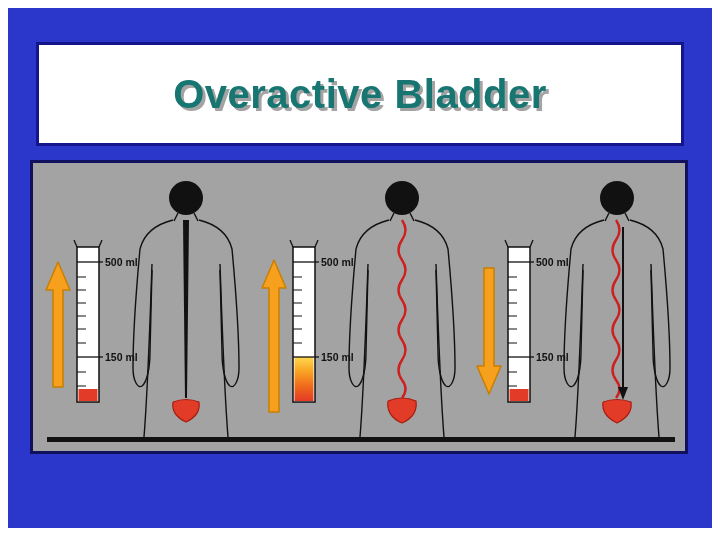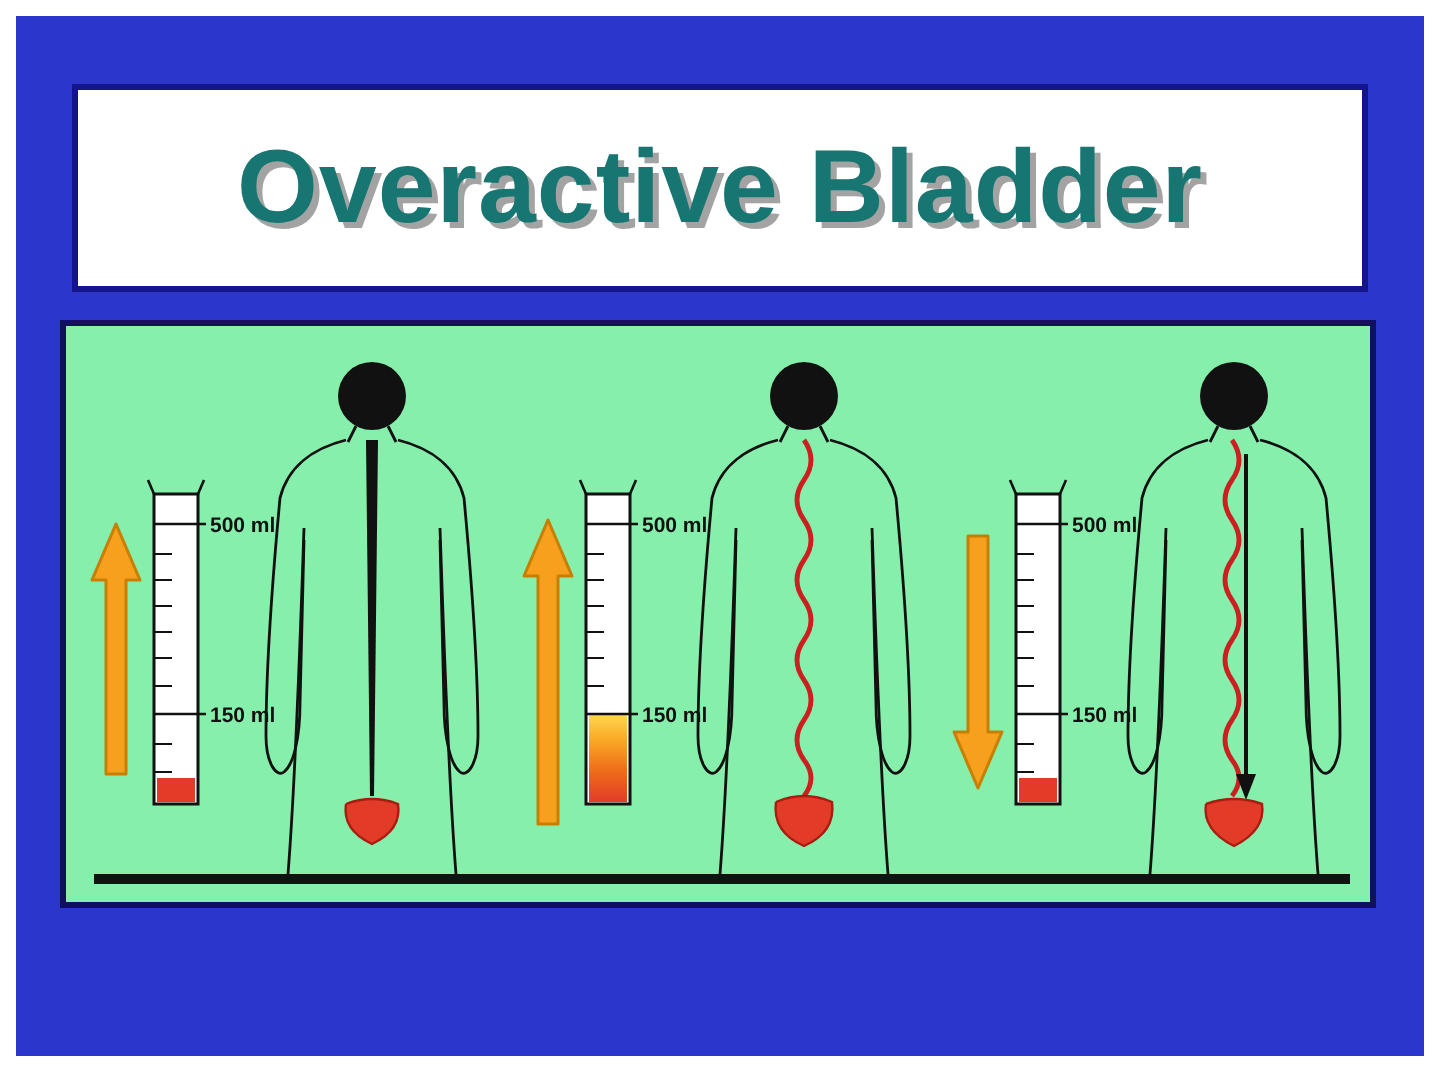--- a/index.html
+++ b/index.html
@@ -3,24 +3,24 @@
 <meta charset="utf-8">
 <style>
   * { margin:0; padding:0; box-sizing:border-box; }
   html,body { width:720px; height:540px; background:#ffffff; overflow:hidden;
               font-family:"Liberation Sans", sans-serif; }
   .slide { position:absolute; left:8px; top:8px; width:704px; height:520px;
            background:#2b36ca; }
   .title-box { position:absolute; left:28px; top:34px; width:648px; height:104px;
                background:#ffffff; border:3px solid #14148c;
                display:flex; align-items:center; justify-content:center; }
-  .title-text { font-size:52px; font-weight:bold; color:#187672;
+  .title-text { font-size:40px; font-weight:bold; color:#187672;
                 text-shadow:3px 3px 0 #a3a3a3; letter-spacing:0.5px; }
   .content-box { position:absolute; left:22px; top:152px; width:658px; height:294px;
-                 background:#86efac; border:3px solid #10105e; }
+                 background:#a3a3a3; border:3px solid #10105e; }
   .figures { position:relative; width:100%; height:100%;
              display:flex; justify-content:space-between; align-items:flex-end;
              padding:4px 8px 14px 8px; }
   .fig { width:205px; height:265px; display:block; }
   .ground-line { position:absolute; left:14px; right:10px; bottom:9px; height:5px;
                  background:#121212; }
   
   .cyl   { fill:#ffffff; stroke:#111111; stroke-width:1.5; }
   .ln    { stroke:#111111; stroke-width:1.3; }
   .tick  { stroke:#111111; stroke-width:1; }

